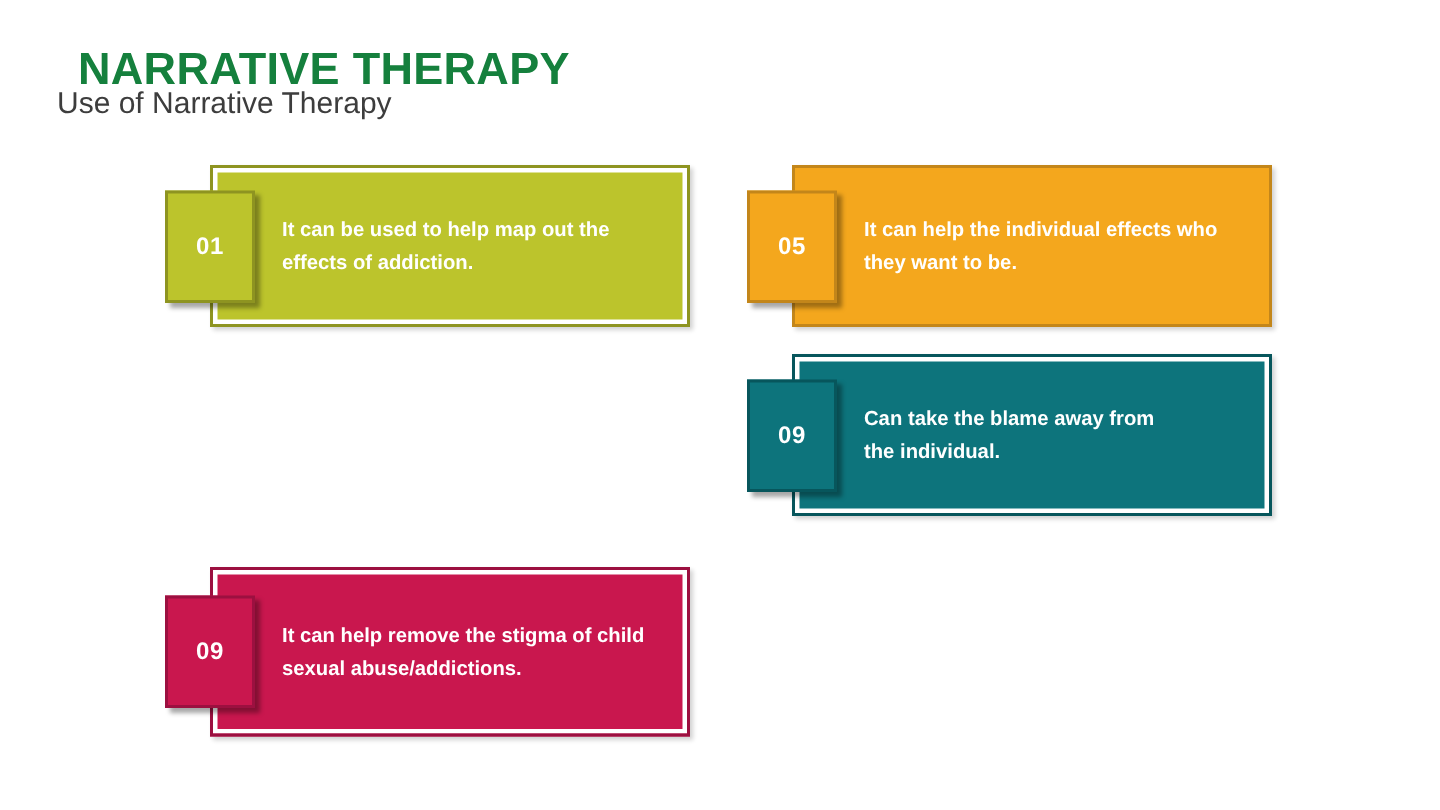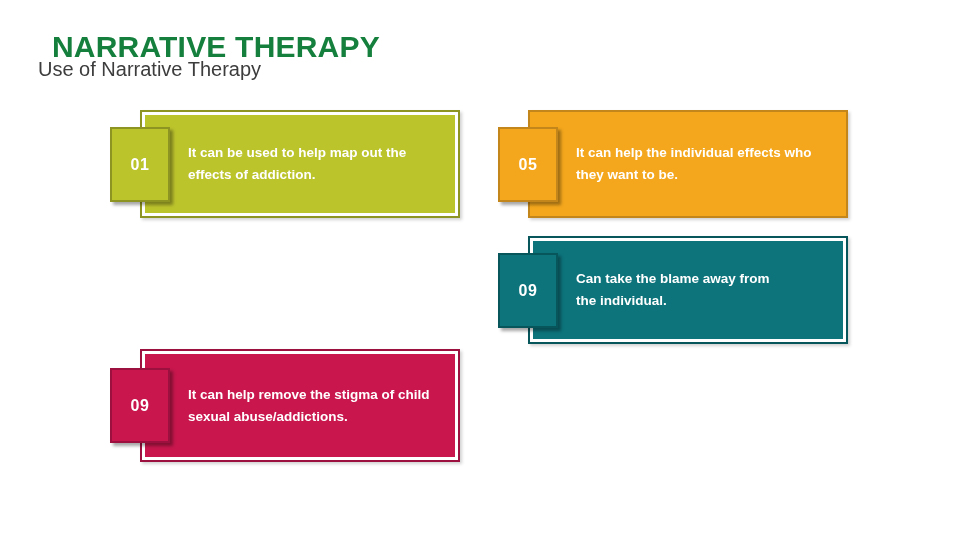--- a/index.html
+++ b/index.html
@@ -81,21 +81,21 @@
   }
   .item.tall .tile { top: 19px; }
   .num {
     color: #ffffff;
     font-size: 16px;
     font-weight: 700;
     letter-spacing: 0.5px;
   }
   .pos-r1c1 { left: 110px; top: 110px; }
   .pos-r2c1 { left: 110px; top: 236px; }
-  .pos-r3c1 { left: 110px; top: 349px; }
+  .pos-r3c1 { left: 110px; top: 378px; }
   .pos-r1c2 { left: 498px; top: 110px; }
   .pos-r2c2 { left: 498px; top: 236px; text-decoration: underline; }
   .pos-r3c2 { left: 498px; top: 362px; }
 </style>
 </head>
 <body>
 
 <div class="slide">
 
   <h1 class="title">NARRATIVE THERAPY</h1>

